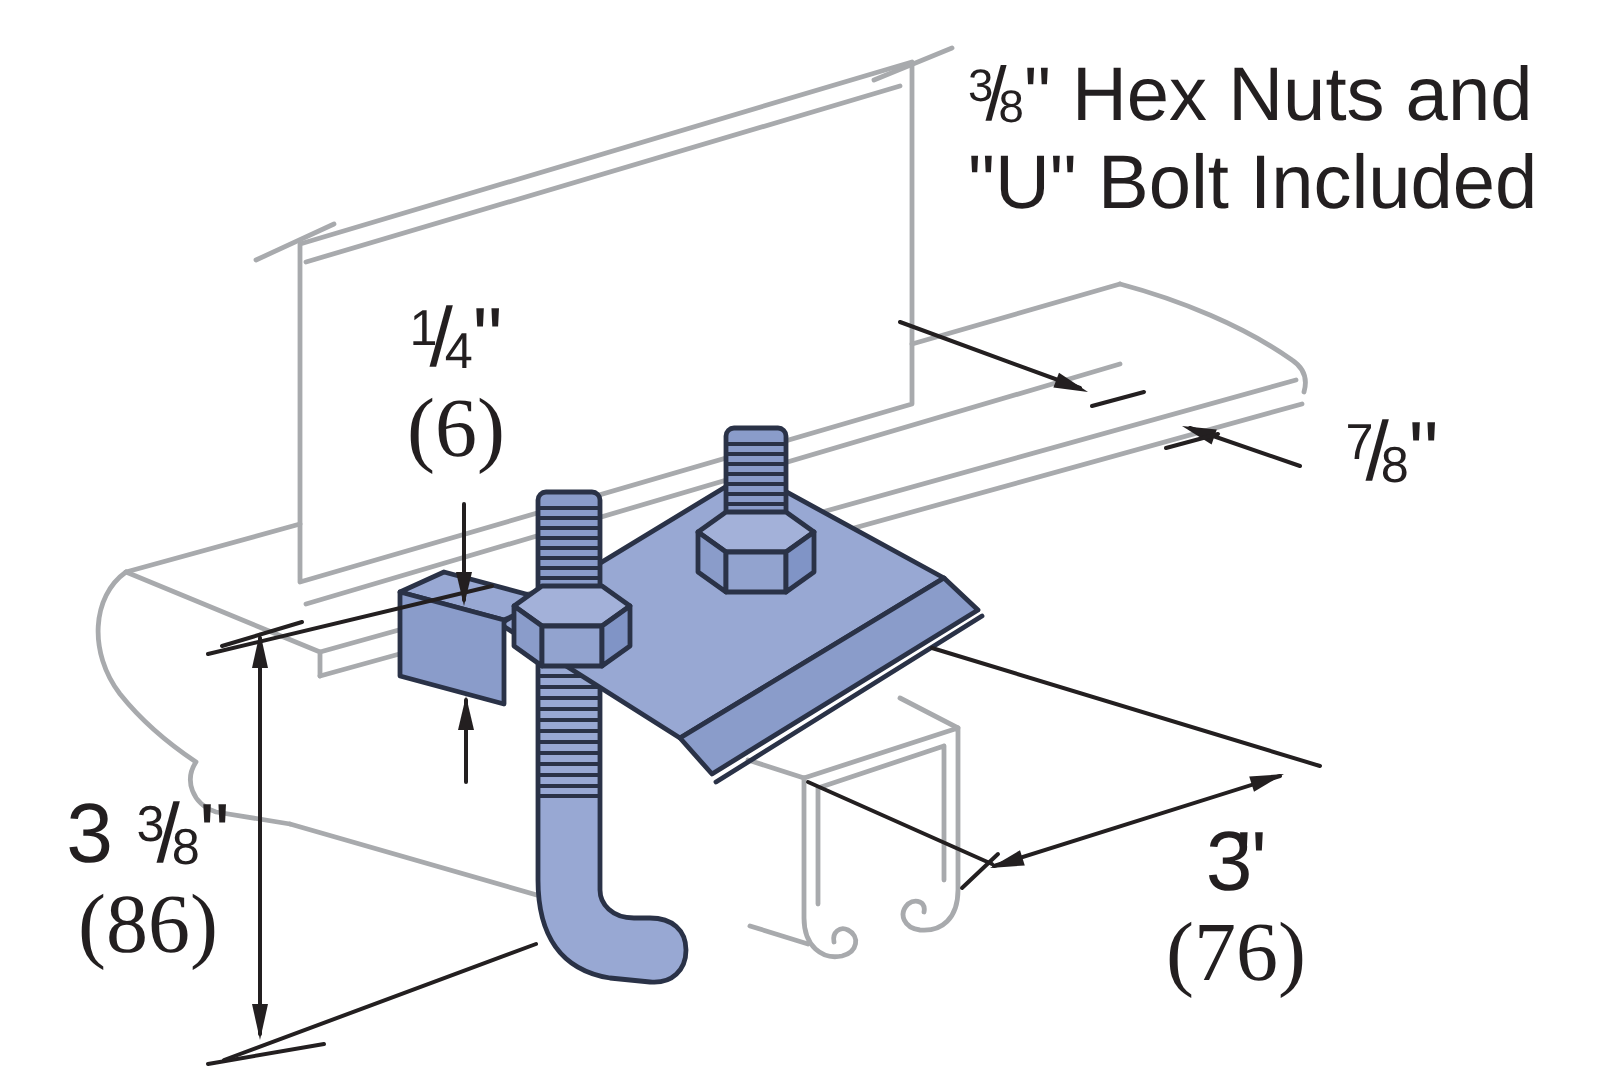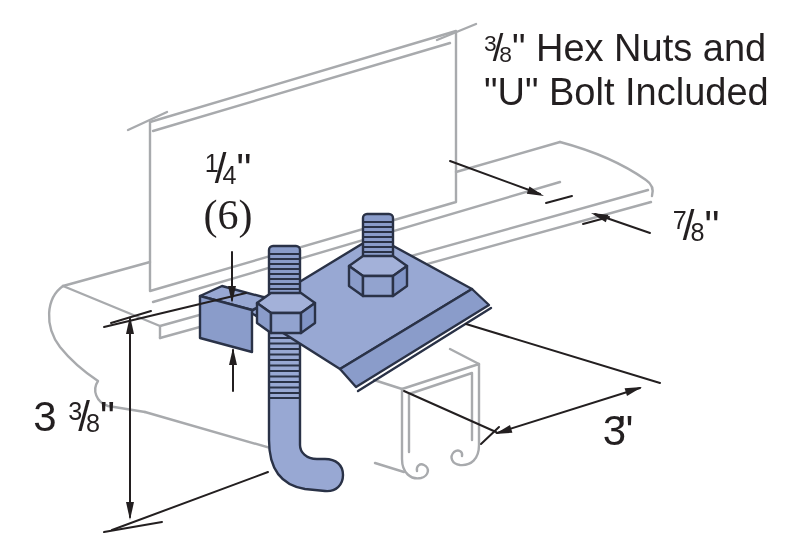--- a/index.html
+++ b/index.html
@@ -135,19 +135,21 @@
     <div class="in"><span></span><sup>1</sup><span class="fs">/</span><sub>4</sub><span>"</span></div>
     <div class="mm">(6)</div>
   </div>
 
   <div class="lbl" style="left:636px;top:203px;width:120px;">
     <div class="in"><span></span><sup>7</sup><span class="fs">/</span><sub>8</sub><span>"</span></div>
   </div>
 
   <div class="lbl" style="left:5px;top:394px;width:138px;">
     <div class="in"><span>3 </span><sup>3</sup><span class="fs">/</span><sub>8</sub><span>"</span></div>
+    <div class="mm">(86)</div>
   </div>
 
   <div class="lbl" style="left:558px;top:408px;width:120px;">
     <div class="in"><span>3</span><sup></sup><span class="fs"></span><sub></sub><span>"</span></div>
+    <div class="mm">(76)</div>
   </div>
 
 </div>
 
 </body></html>

